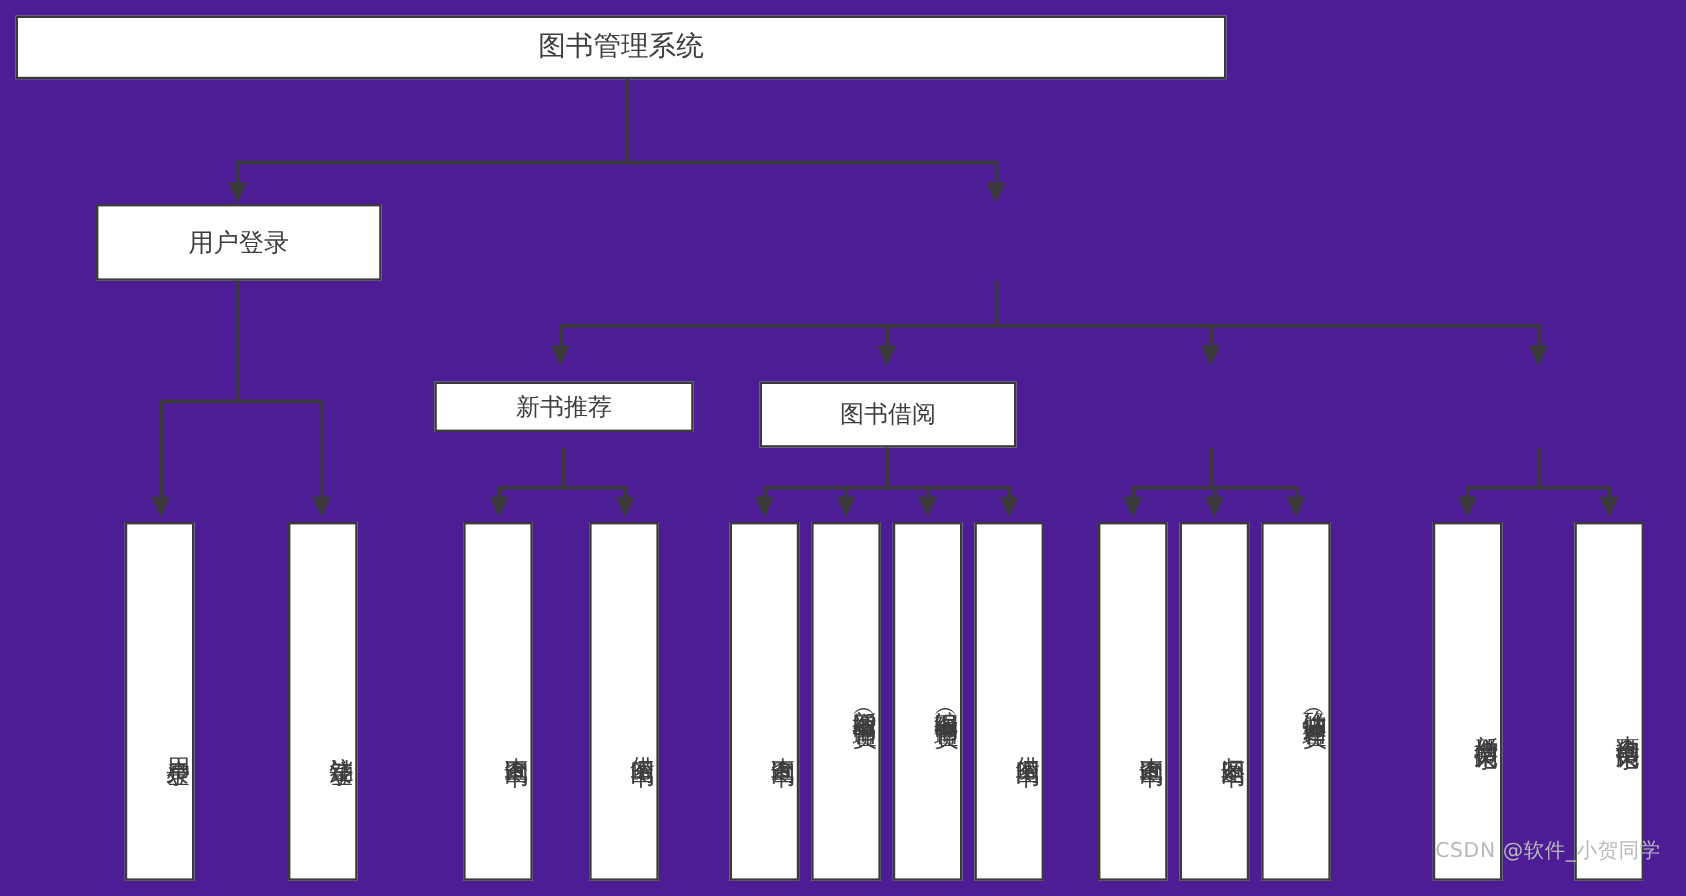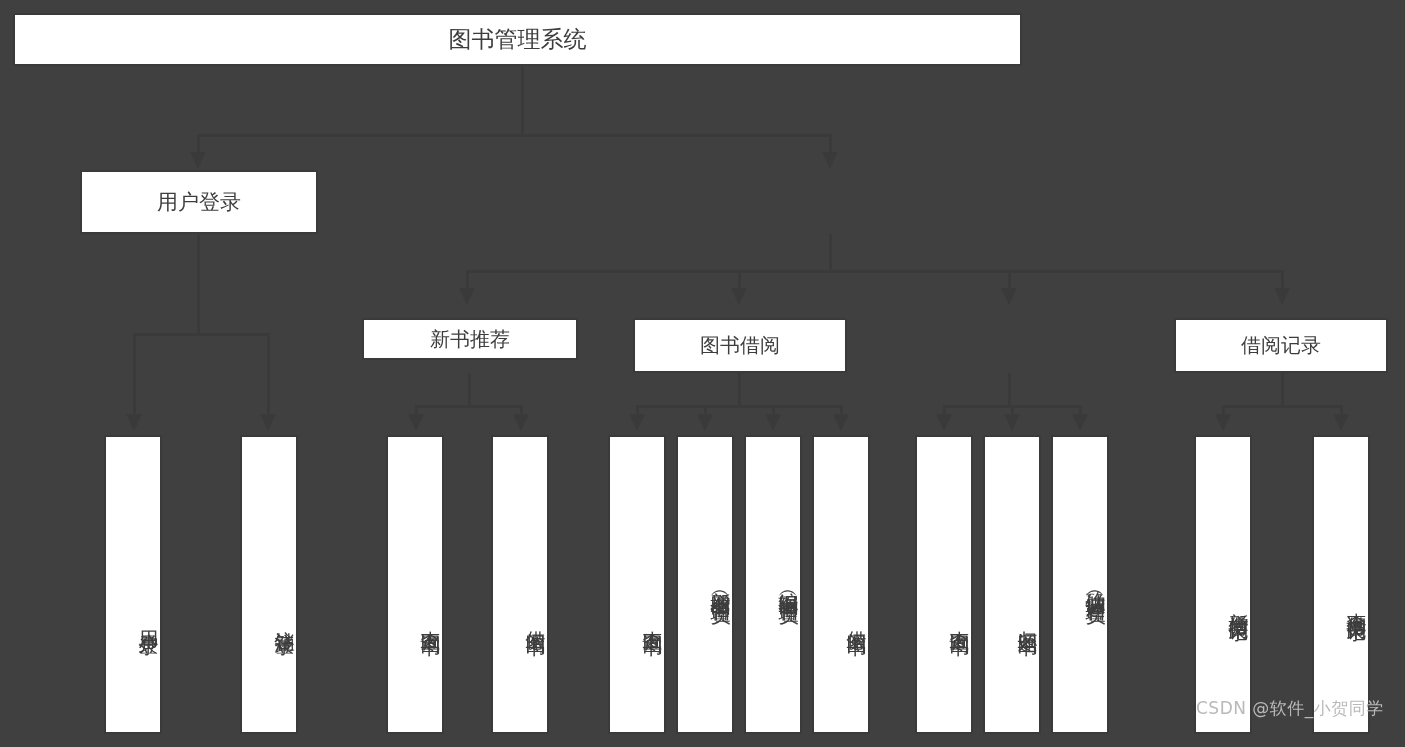--- a/index.html
+++ b/index.html
@@ -7,21 +7,21 @@
     padding: 0;
     background: #ffffff;
   }
   body {
     font-family: "DejaVu Sans", "Liberation Sans", sans-serif;
   }
   #canvas {
     position: relative;
     width: 1405px;
     height: 747px;
-    background: #404040;
+    background: #4c1d95;
     overflow: hidden;
   }
   
   .node {
     position: absolute;
     box-sizing: border-box;
     background: #ffffff;
     border: 2px solid #3a3a3a;
     display: flex;
     align-items: center;
@@ -118,23 +118,20 @@
   <div class="arrow" style="left:1001px; top:288px;"></div>
   <div class="vline" style="left:1281px; top:270px; height:22px;"></div>
   <div class="arrow" style="left:1274px; top:288px;"></div>
 
   <div class="node lvl3" style="left:362px; top:318px; width:216px; height:42px;">
     <span>新书推荐</span>
   </div>
   <div class="node lvl3" style="left:633px; top:318px; width:214px; height:55px;">
     <span>图书借阅</span>
   </div>
-  <div class="node lvl3" style="left:1174px; top:318px; width:214px; height:55px;">
-    <span>借阅记录</span>
-  </div>
 
   <div class="vline" style="left:468px; top:373px; height:34px;"></div>
   <div class="hline" style="left:415px; top:405px; width:108px;"></div>
   <div class="vline" style="left:415px; top:405px; height:13px;"></div>
   <div class="arrow" style="left:408px; top:414px;"></div>
   <div class="vline" style="left:520px; top:405px; height:13px;"></div>
   <div class="arrow" style="left:513px; top:414px;"></div>
 
   <div class="vline" style="left:738px; top:373px; height:34px;"></div>
   <div class="hline" style="left:636px; top:405px; width:206px;"></div>

